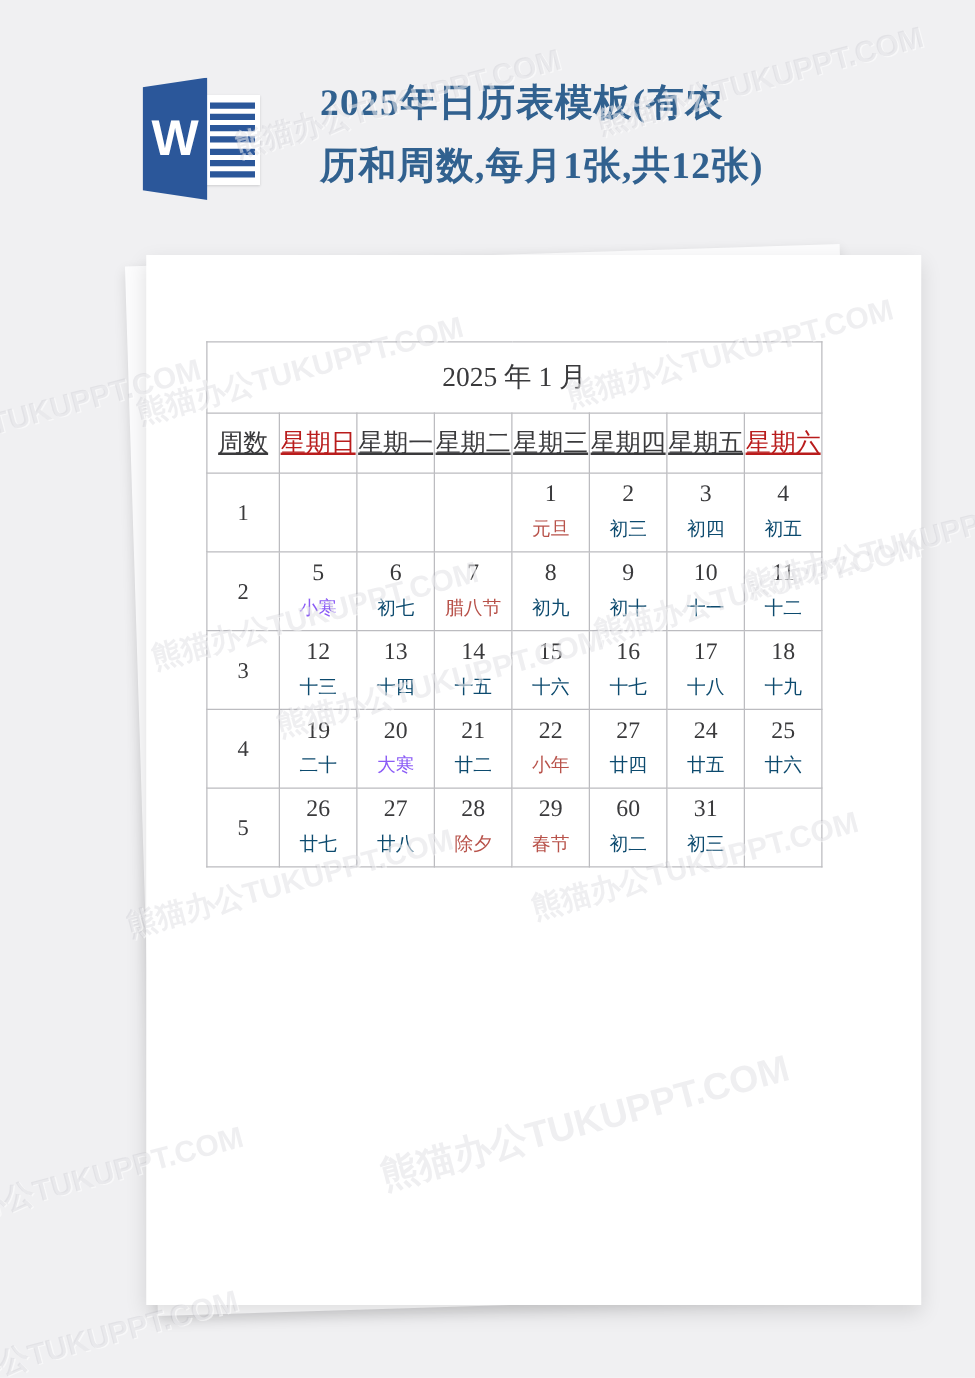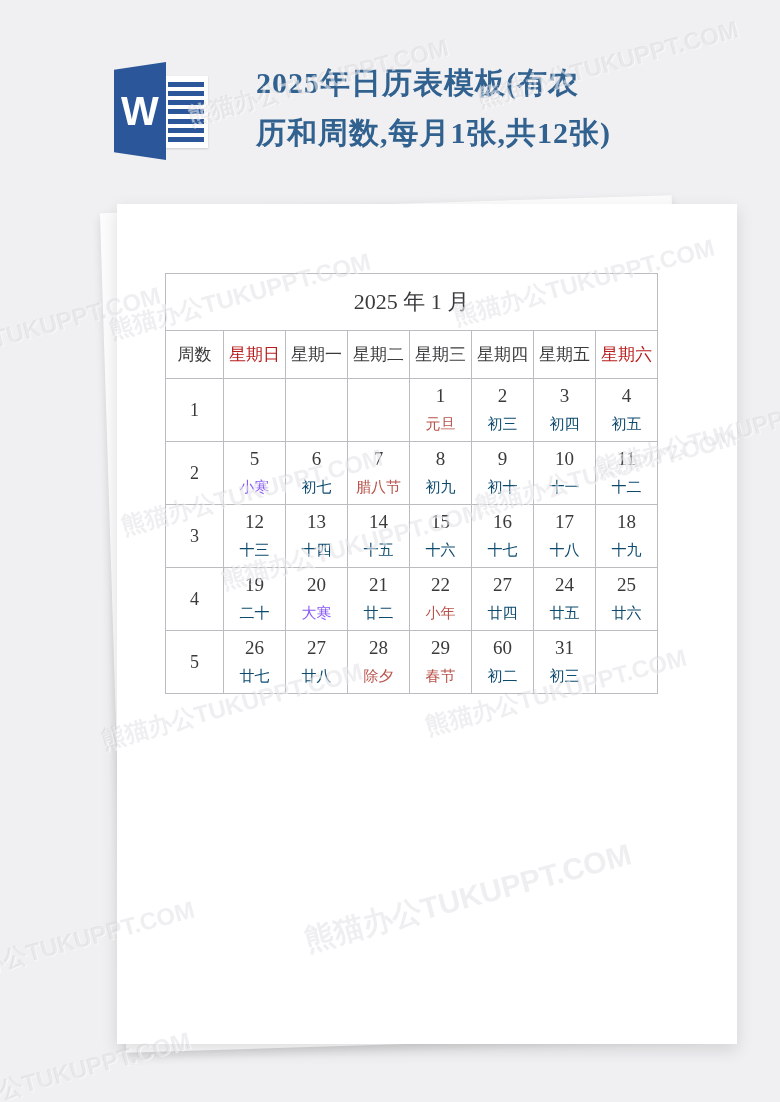--- a/index.html
+++ b/index.html
@@ -24,21 +24,21 @@
               transform:translateX(-4px) rotate(-1.8deg);box-shadow:0 4px 10px rgba(0,0,0,.12);}
   .page{position:absolute;left:117px;top:204px;width:572px;height:840px;background:#ffffff;
         box-shadow:0 6px 16px rgba(0,0,0,.12);padding-left:48px;}
 
   
   table.calendar{position:absolute;left:48px;top:69px;border-collapse:collapse;table-layout:fixed;
                  border:1px solid #9a9a9e;}
   table.calendar th,table.calendar td{border:1px solid #bcbcc0;padding:0;text-align:center;
                  font-weight:normal;color:#3a3a3c;}
   .cal-title{height:56px;font-size:22px;color:#3a3a3c;}
-  .weekday-row th{height:47px;font-size:17px;width:61px;}
+  .weekday-row th{height:47px;font-size:20px;width:61px;text-decoration:underline;}
   .weekday-row th.col-week{width:57px;}
   .weekday-row th.weekend{color:#b91c1c;}
   .week-num{font-size:18px;}
   td.day-cell{height:62px;vertical-align:top;}
   .day-inner{display:flex;flex-direction:column;justify-content:space-between;height:62px;
              padding:7px 0 9px;box-sizing:border-box;}
   .date-num{font-size:19px;line-height:1;color:#3a3a3c;}
   .lunar{font-size:15px;line-height:1;color:#0c4a6e;}
   .lunar.festival{color:#b8524a;}
   .lunar.term{color:#8b5cf6;}

